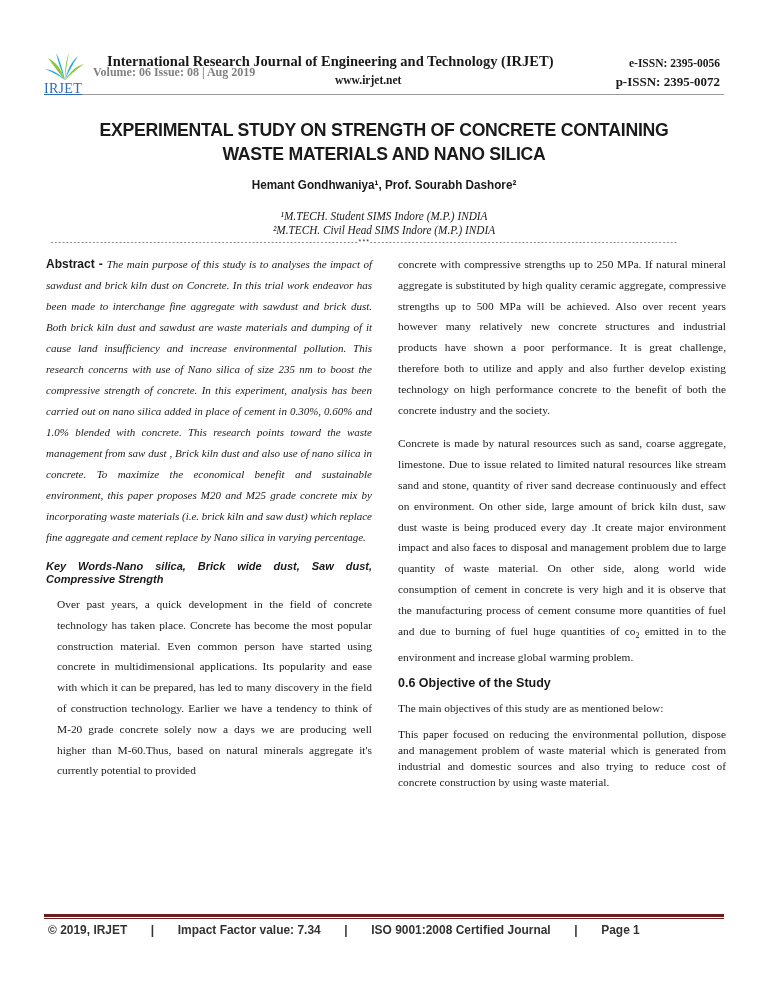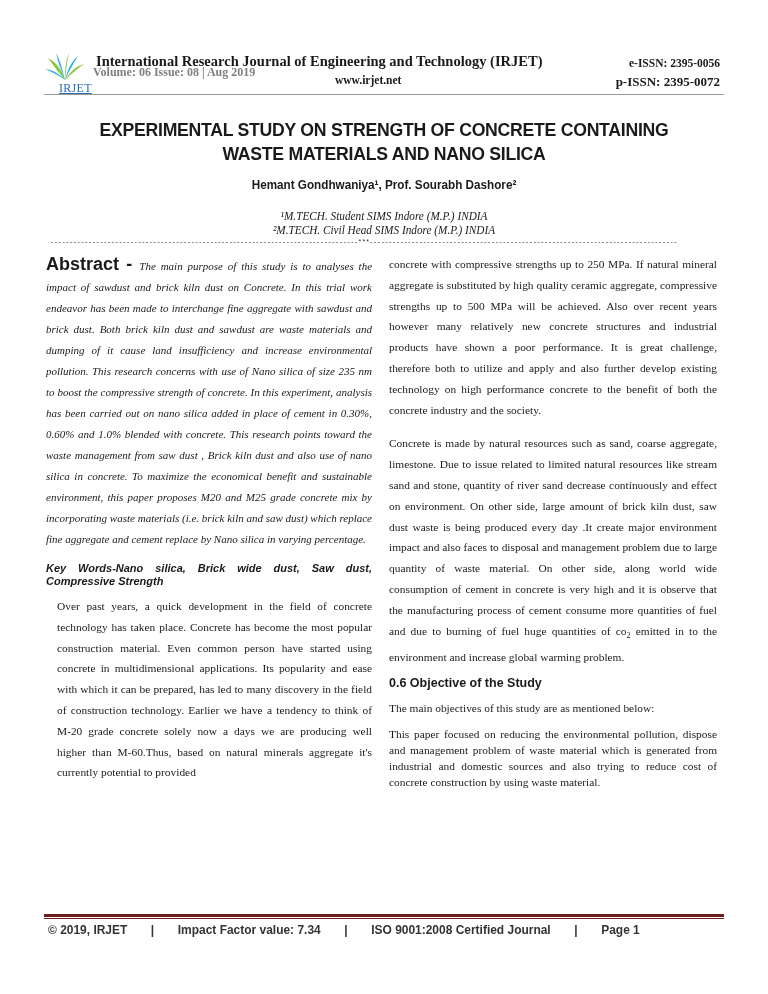--- a/index.html
+++ b/index.html
@@ -3,41 +3,41 @@
   <meta charset="utf-8">
   <style>
     * { margin: 0; padding: 0; box-sizing: border-box; }
     html, body { width: 768px; height: 994px; background: #ffffff; overflow: hidden; }
     body { position: relative; font-family: "Liberation Serif", "DejaVu Serif", serif; color: #1a1a1a; }
 
     
     .header { position: absolute; left: 44px; top: 50px; width: 680px; height: 45px; border-bottom: 1px solid #9a9a9a; }
     .logo { position: absolute; left: 0; top: 2px; width: 42px; height: 40px; }
     .logo svg { display: block; }
-    .logo-text { position: absolute; left: 15px; top: 29px; font-size: 12px; color: #2a6db3; font-family: "Liberation Serif", serif; letter-spacing: 0.3px; text-decoration: underline; }
-    .journal-title { position: absolute; left: 52px; top: 3px; font-size: 14.5px; font-weight: bold; color: #1a1a1a; white-space: nowrap; font-family: "Liberation Serif", serif; }
+    .logo-text { position: absolute; left: 0; top: 29px; font-size: 14px; color: #2a6db3; font-family: "Liberation Serif", serif; letter-spacing: 0.3px; text-decoration: underline; }
+    .journal-title { position: absolute; left: 63px; top: 3px; font-size: 14.5px; font-weight: bold; color: #1a1a1a; white-space: nowrap; font-family: "Liberation Serif", serif; }
     .volume { position: absolute; left: 49px; top: 15px; font-size: 12px; font-weight: bold; color: #808080; white-space: nowrap; }
     .website { position: absolute; left: 291px; top: 24px; font-size: 11.5px; font-weight: bold; color: #1a1a1a; }
     .eissn { position: absolute; right: 4px; top: 7px; font-size: 11.5px; font-weight: bold; color: #1a1a1a; }
     .pissn { position: absolute; right: 4px; top: 24px; font-size: 13px; font-weight: bold; color: #1a1a1a; padding-left: 41px; }
 
     
     .paper-title { position: absolute; left: 40px; top: 118px; width: 688px; text-align: center; font-family: "Liberation Sans", sans-serif; font-stretch: condensed; font-weight: bold; font-size: 19px; line-height: 24px; letter-spacing: -0.3px; transform: scaleX(0.93); transform-origin: center top; }
     .authors { position: absolute; left: 40px; top: 177px; width: 688px; text-align: center; font-family: "Liberation Sans", sans-serif; font-weight: bold; font-size: 13px; transform: scaleX(0.9); transform-origin: center top; }
     .affil { position: absolute; left: 40px; width: 688px; text-align: center; font-family: "Liberation Serif", serif; font-style: italic; font-size: 12.5px; transform: scaleX(0.9); transform-origin: center top; }
     .affil1 { top: 209px; }
     .affil2 { top: 223px; }
     .divider { position: absolute; left: 50px; top: 238px; width: 668px; font-family: "Liberation Mono", monospace; font-size: 7px; color: #333; white-space: nowrap; overflow: hidden; letter-spacing: -0.4px; }
 
     
     .col-left { position: absolute; left: 46px; top: 254px; width: 326px; }
-    .col-right { position: absolute; left: 389px; top: 254px; width: 328px; }
+    .col-right { position: absolute; left: 398px; top: 254px; width: 328px; }
 
     .abstract { font-size: 11px; line-height: 21px; text-align: justify; font-style: italic; font-family: "Liberation Serif", serif; }
-    .abstract-label { font-style: normal; font-weight: bold; font-size: 18px; font-family: "Liberation Sans", sans-serif; }
+    .abstract-label { font-style: normal; font-weight: bold; font-size: 12px; font-family: "Liberation Sans", sans-serif; }
     .keywords { margin-top: 12px; font-size: 11px; line-height: 13px; font-weight: bold; font-style: italic; text-align: justify; font-family: "Liberation Sans", sans-serif; }
     .section-head { font-weight: bold; font-size: 12.5px; font-family: "Liberation Sans", sans-serif; }
     .intro-head { margin-top: 20px; }
     .body-text { font-size: 11.4px; line-height: 20.8px; text-align: justify; font-family: "Liberation Serif", serif; }
     .intro-text { margin-top: 8px; padding-left: 11px; }
 
     .right-p1 { }
     .pf-head { margin-top: 18px; }
     .pf-text { margin-top: 13px; }
     .obj-head { margin-top: 9px; }

